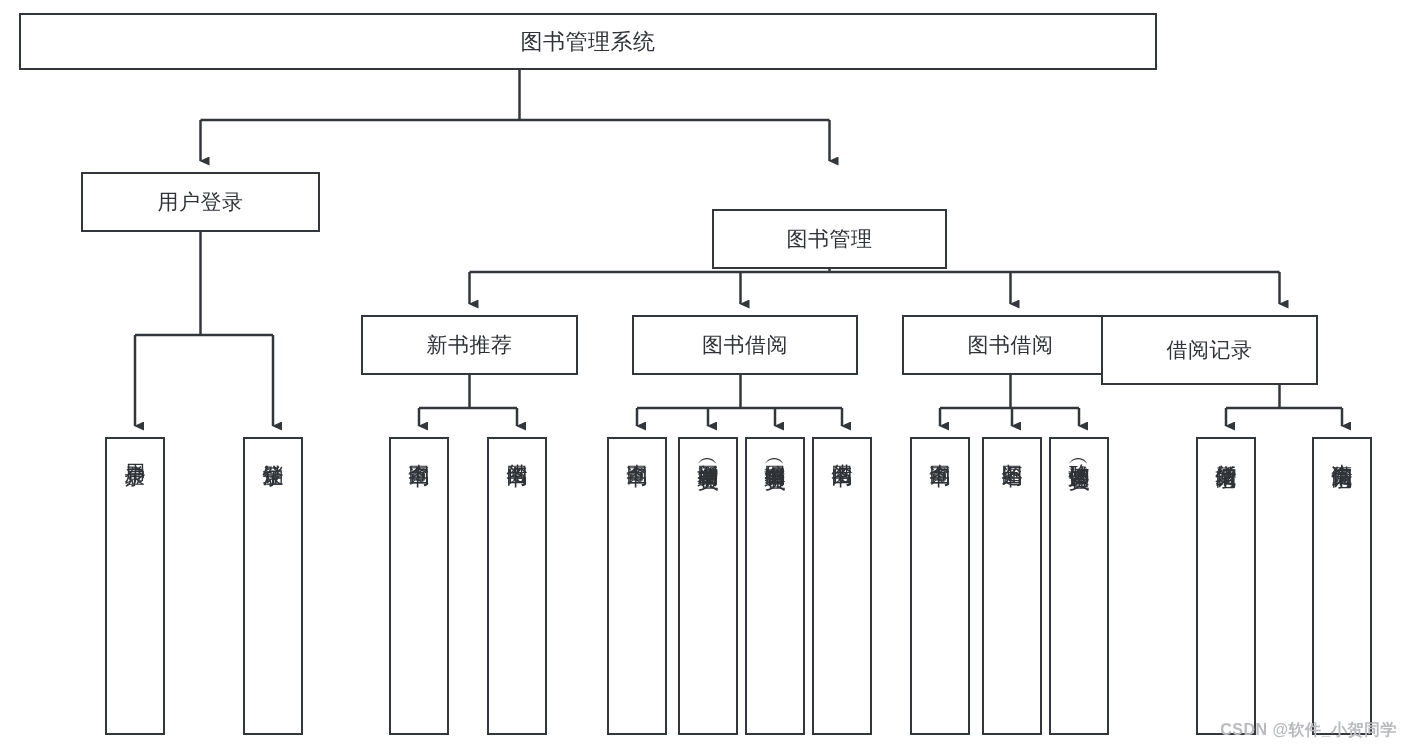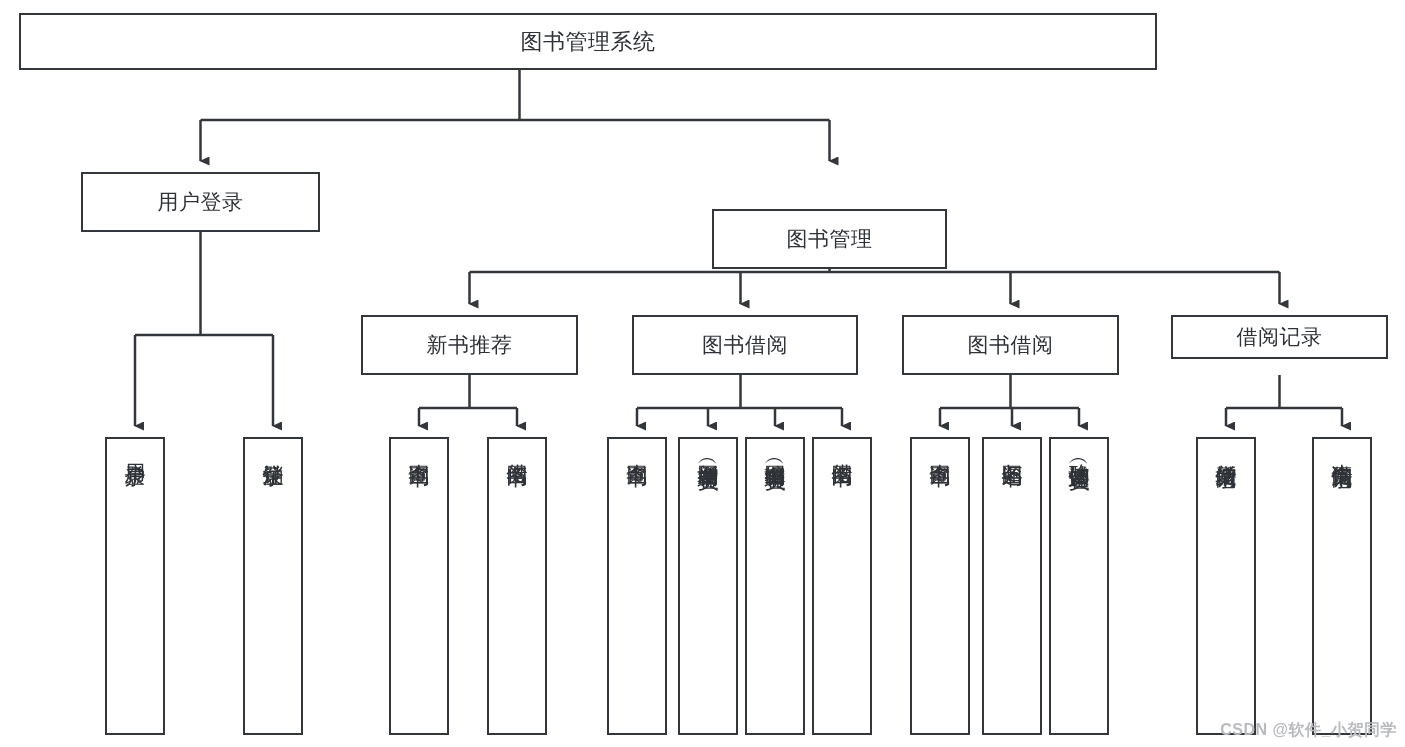--- a/index.html
+++ b/index.html
@@ -130,21 +130,21 @@
       </div>
       <div class="node horiz" style="left: 361px; top: 315px; width: 217px; height: 60px;">
         <span class="label">新书推荐</span>
       </div>
       <div class="node horiz" style="left: 632px; top: 315px; width: 226px; height: 60px;">
         <span class="label">图书借阅</span>
       </div>
       <div class="node horiz" style="left: 902px; top: 315px; width: 217px; height: 60px;">
         <span class="label">图书借阅</span>
       </div>
-      <div class="node horiz" style="left: 1171px; top: 315px; width: 217px; height: 44px;">
+      <div class="node horiz" style="left: 1101px; top: 315px; width: 217px; height: 70px;">
         <span class="label">借阅记录</span>
       </div>
       <div class="node vert" style="left: 105px; top: 437px; width: 60px; height: 298px;">
         <span class="label">用户登录</span>
       </div>
       <div class="node vert" style="left: 243px; top: 437px; width: 60px; height: 298px;">
         <span class="label">注销登录</span>
       </div>
       <div class="node vert" style="left: 389px; top: 437px; width: 60px; height: 298px;">
         <span class="label">查询图书</span>

